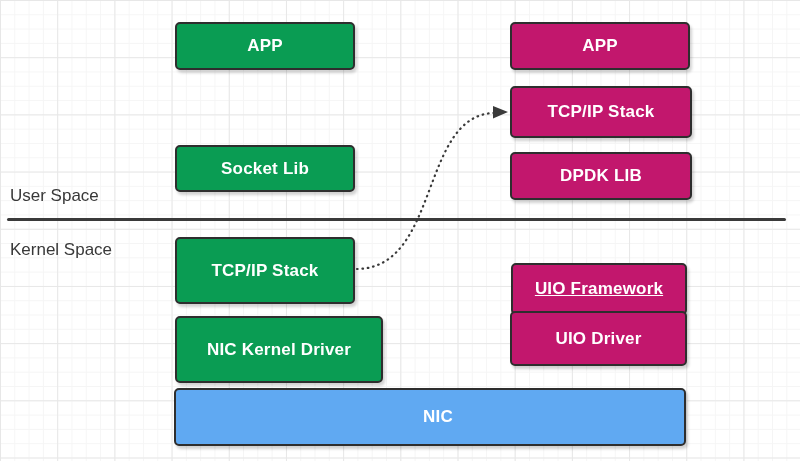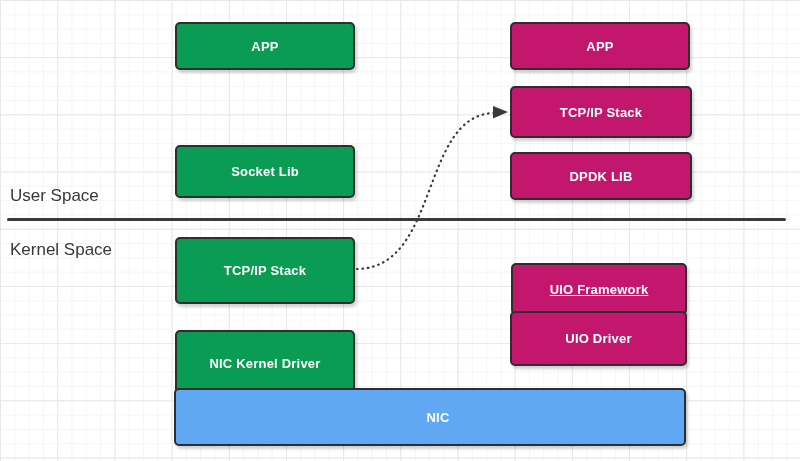--- a/index.html
+++ b/index.html
@@ -24,34 +24,34 @@
   }
   .node {
     position: absolute;
     box-sizing: border-box;
     border: 2px solid var(--box-border, #2e2e2e);
     border-radius: 5px;
     display: flex;
     align-items: center;
     justify-content: center;
     color: var(--box-text, #ffffff);
-    font-size: 13px;
+    font-size: 17px;
     font-weight: 600;
     letter-spacing: .2px;
     box-shadow: 2px 3px 3px rgba(0,0,0,.18);
   }
   .green   { background: var(--traditional-green, #0a9c53); }
   .magenta { background: var(--dpdk-magenta, #c2176d); }
   .blue    { background: var(--nic-blue, #60a9f2); }
 
   
   .b-app-l    { left: 175px; top: 22px;  width: 180px; height: 48px; }
-  .b-socket   { left: 175px; top: 145px; width: 180px; height: 53px; }
+  .b-socket   { left: 175px; top: 145px; width: 180px; height: 47px; }
   .b-tcpip-l  { left: 175px; top: 237px; width: 180px; height: 67px; }
-  .b-nicdrv   { left: 175px; top: 316px; width: 180px; height: 67px; margin-top: 14px; }
+  .b-nicdrv   { left: 175px; top: 316px; width: 208px; height: 67px; }
   
   .b-app-r    { left: 510px; top: 22px;  width: 180px; height: 48px; }
   .b-tcpip-r  { left: 510px; top: 86px;  width: 182px; height: 52px; }
   .b-dpdklib  { left: 510px; top: 152px; width: 182px; height: 48px; }
   .b-uiofw    { left: 511px; top: 263px; width: 176px; height: 52px; text-decoration: underline; }
   .b-uiodrv   { left: 510px; top: 311px; width: 177px; height: 55px; }
   
   .b-nic      { left: 174px; top: 388px; width: 512px; height: 58px; padding-left: 16px; }
 
   .section-label {

